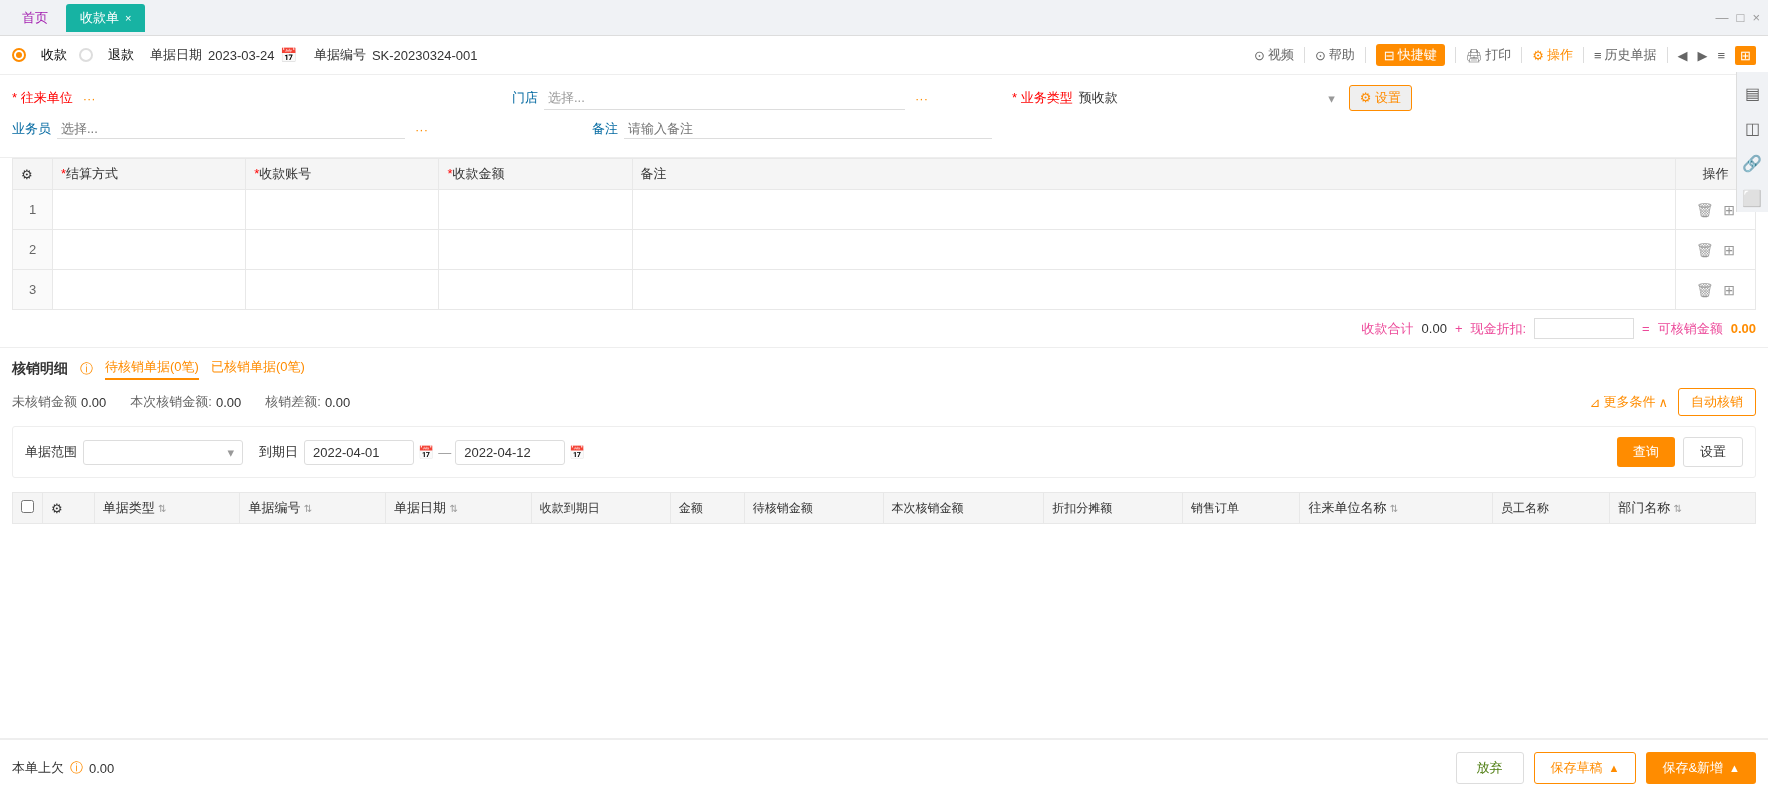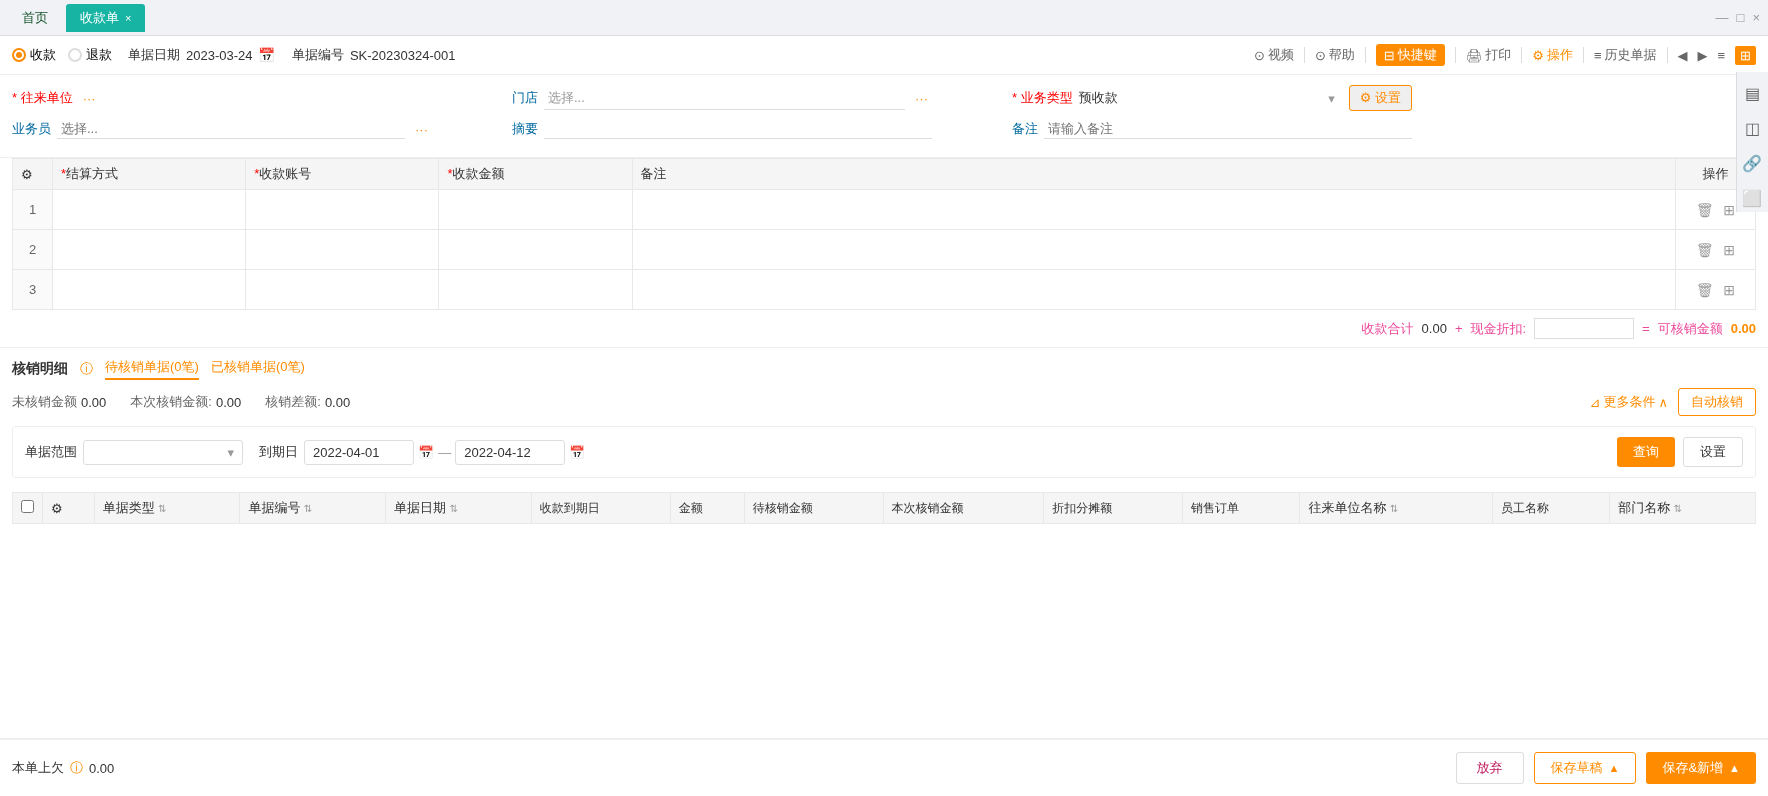--- a/index.html
+++ b/index.html
@@ -7,35 +7,35 @@
 
     
     .tab-bar {
       display: flex; align-items: center; background: #f0f2f5; height: 36px;
       border-bottom: 1px solid #ddd; padding: 0 8px; gap: 4px;
     }
     .tab-item {
       display: flex; align-items: center; padding: 0 14px; height: 28px;
       border-radius: 3px 3px 0 0; cursor: pointer; font-size: 13px; color: #333;
     }
-    .tab-item.home { background: #f0f2f5; color: #14532d; }
+    .tab-item.home { background: #f0f2f5; color: #a21caf; }
     .tab-item.active { background: #17b3a3; color: #fff; }
     .tab-close { margin-left: 6px; cursor: pointer; font-size: 11px; }
     .tab-bar-right { margin-left: auto; display: flex; gap: 8px; color: #999; font-size: 14px; }
 
     
     .main-content { background: #fff; margin: 0; height: calc(796px - 36px); display: flex; flex-direction: column; }
 
     
     .toolbar {
       display: flex; align-items: center; padding: 8px 12px; border-bottom: 1px solid #eee;
       gap: 16px; flex-shrink: 0;
     }
     .radio-group { display: flex; gap: 12px; align-items: center; }
-    .radio-item { display: flex; align-items: center; gap: 4px; cursor: pointer; }
+    .radio-item { display: flex; align-items: center; gap: 15px; cursor: pointer; }
     .radio-dot { width: 14px; height: 14px; border-radius: 50%; border: 2px solid #ddd; display: flex; align-items: center; justify-content: center; }
     .radio-dot.active { border-color: #ff8c00; }
     .radio-dot.active::after { content: ''; width: 6px; height: 6px; background: #ff8c00; border-radius: 50%; }
     .toolbar-field { display: flex; align-items: center; gap: 6px; }
     .toolbar-label { color: #333; white-space: nowrap; }
     .toolbar-value { color: #333; font-weight: normal; }
     .toolbar-icon { color: #ff8c00; cursor: pointer; font-size: 14px; }
     .toolbar-right { margin-left: auto; display: flex; align-items: center; gap: 10px; color: #666; font-size: 12px; }
     .toolbar-right-item { display: flex; align-items: center; gap: 3px; cursor: pointer; color: #666; }
     .toolbar-right-item.orange { color: #ff8c00; }
@@ -129,21 +129,21 @@
     .data-table2 th .sort-icon { color: #999; font-size: 10px; }
     .checkbox-cell { width: 30px; text-align: center; }
 
     
     .bottom-bar {
       display: flex; align-items: center; padding: 12px 12px; border-top: 2px solid #eee;
       background: #fff; flex-shrink: 0; gap: 12px;
     }
     .bottom-left { display: flex; align-items: center; gap: 6px; color: #333; font-size: 13px; }
     .bottom-right { margin-left: auto; display: flex; gap: 10px; }
-    .btn-abandon { border: 1px solid #ddd; background: #fff; color: #be185d; padding: 6px 20px; border-radius: 3px; cursor: pointer; }
+    .btn-abandon { border: 1px solid #ddd; background: #fff; color: #4d7c0f; padding: 6px 20px; border-radius: 3px; cursor: pointer; }
     .btn-save-draft {
       border: 1px solid #ff8c00; background: #fff; color: #ff8c00;
       padding: 6px 16px; border-radius: 3px; cursor: pointer; display: flex; align-items: center; gap: 6px;
     }
     .btn-save-new {
       background: #ff8c00; color: #fff;
       padding: 6px 16px; border-radius: 3px; cursor: pointer; border: none; display: flex; align-items: center; gap: 6px;
     }
     .btn-arrow { font-size: 11px; }
 
@@ -265,24 +265,20 @@
     </div>
     <div class="form-row">
 
       <div class="form-field" style="max-width:420px;">
         <span class="form-field-label optional">业务员</span>
         <input type="text" class="form-input" placeholder="选择..." style="">
         <span class="form-dots">···</span>
       </div>
       <div style="width:80px;"></div>
 
-      <div class="form-field" style="max-width:420px;">
-        <span class="form-field-label optional">摘要</span>
-        <input type="text" class="form-input" style="">
-      </div>
       <div style="width:80px;"></div>
 
       <div class="form-field" style="max-width:400px;">
         <span class="form-field-label optional">备注</span>
         <input type="text" class="form-input" placeholder="请输入备注" style="">
       </div>
     </div>
   </div>
 
   <div class="table-area">

